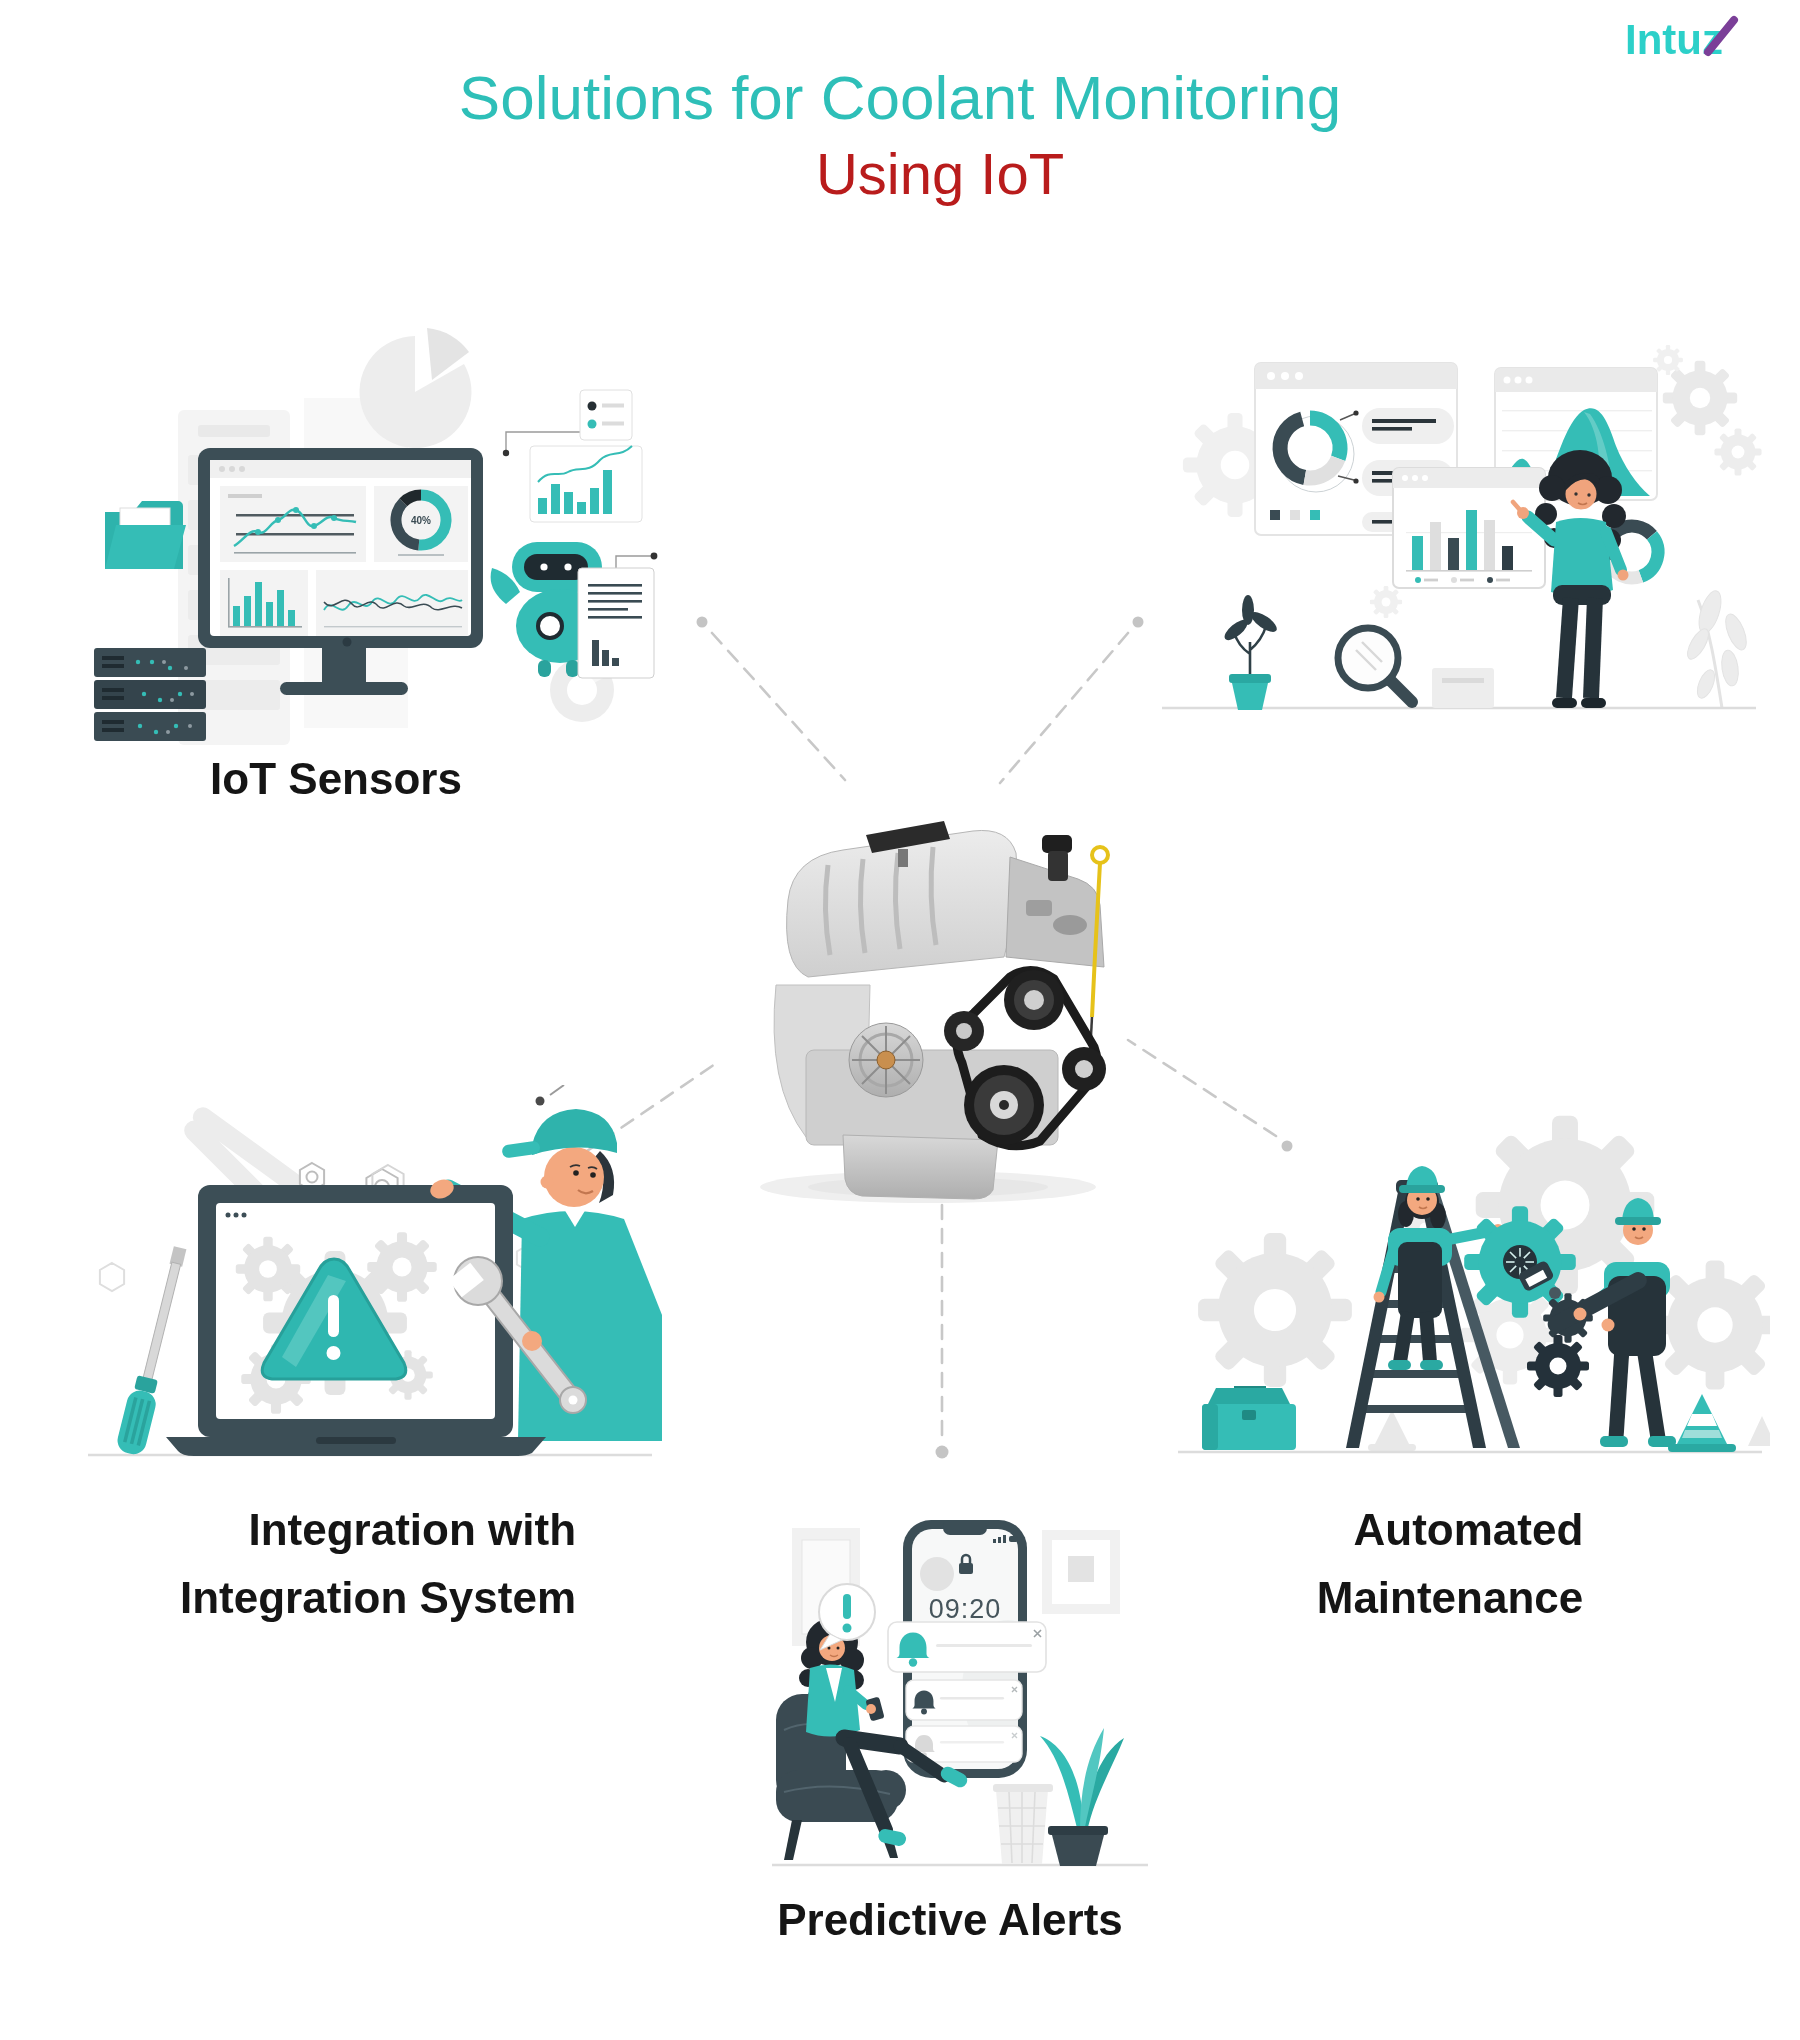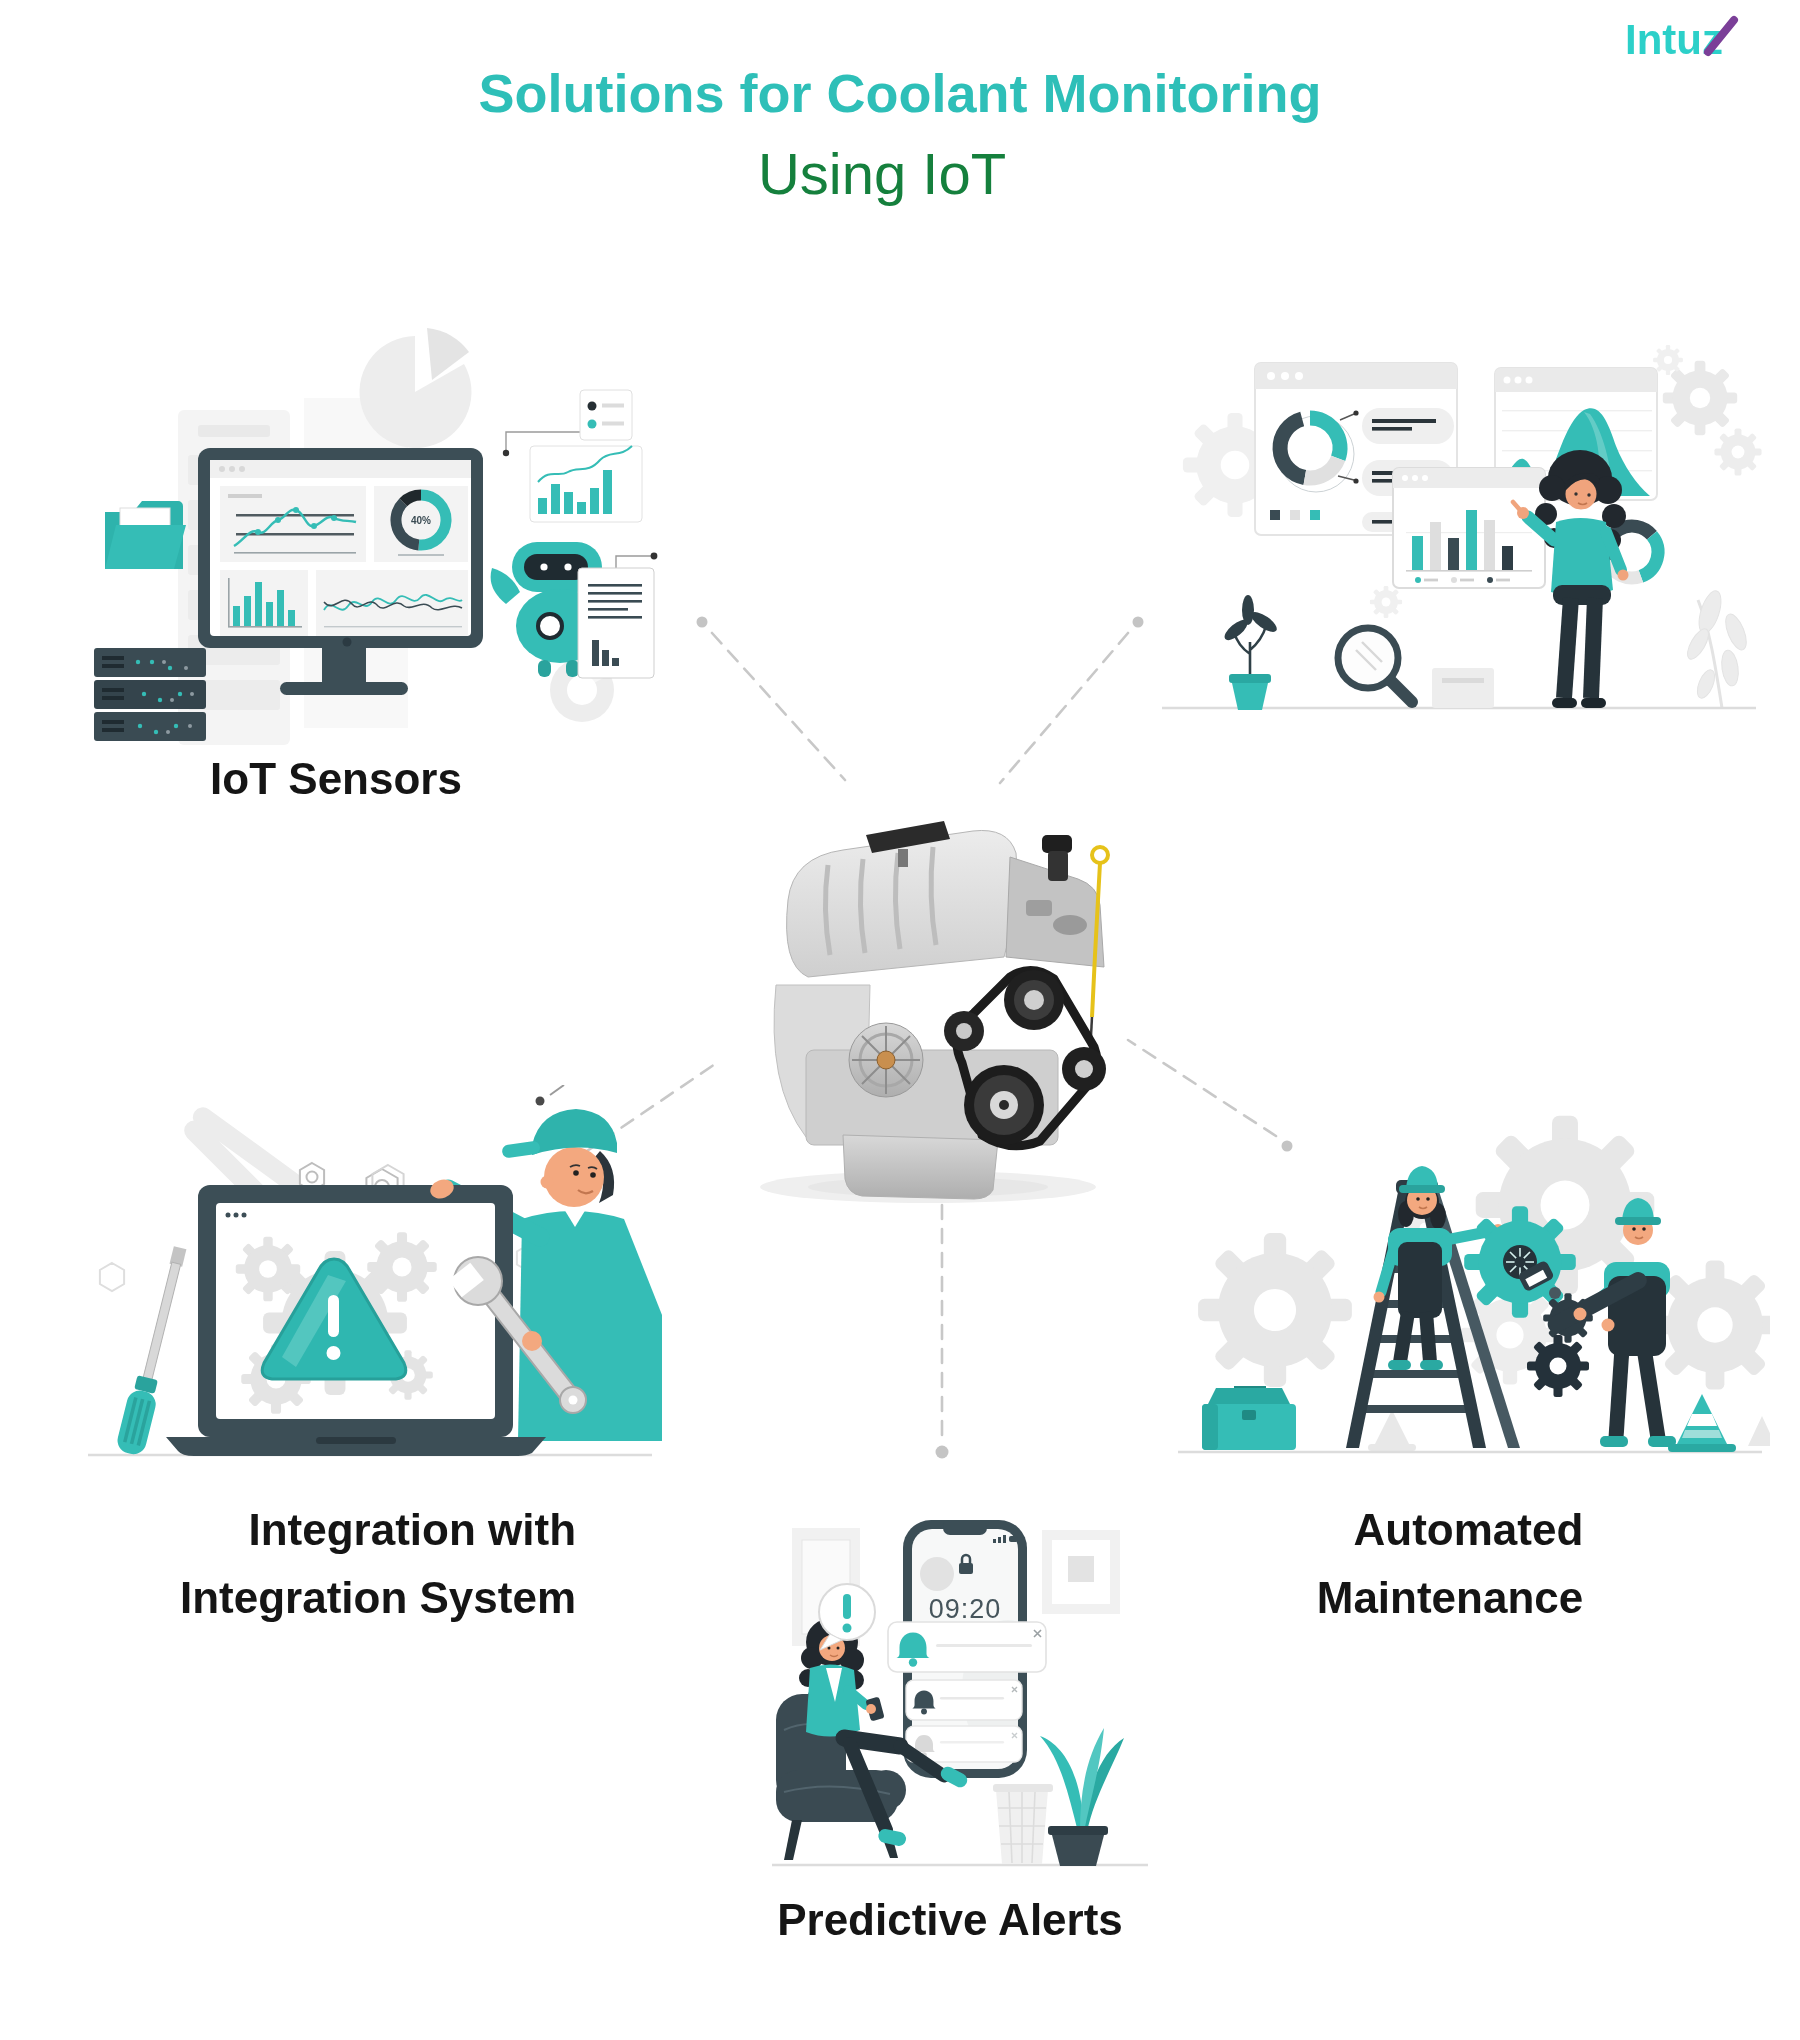--- a/index.html
+++ b/index.html
@@ -1,22 +1,22 @@
 <!DOCTYPE html>
 <html><head>
 <meta charset="utf-8">
 <style>
   html,body{margin:0;padding:0;background:#fff;}
   .page{position:relative;width:1800px;height:2040px;background:#ffffff;overflow:hidden;
         font-family:"Liberation Sans","DejaVu Sans",sans-serif;border-radius:29px;}
   .abs{position:absolute;}
   .title{position:absolute;left:900px;top:62px;transform:translateX(-50%);
-         font-size:54px;font-weight:700;color:#2ebfb8;white-space:nowrap;}
-  .subtitle{position:absolute;left:882px;top:140px;transform:translateX(-50%);
-         font-size:58px;font-weight:400;color:#15803d;white-space:nowrap;}
+         font-size:62px;font-weight:400;color:#2ebfb8;white-space:nowrap;}
+  .subtitle{position:absolute;left:940px;top:140px;transform:translateX(-50%);
+         font-size:58px;font-weight:400;color:#b91c1c;white-space:nowrap;}
   .label{position:absolute;transform:translateX(-50%);text-align:right;
          font-size:44px;font-weight:700;color:#151515;line-height:1.55;white-space:nowrap;}
   .label span{display:block;}
   svg{display:block;}
 </style>
 </head>
 <body>
 
 <div class="page">
 

